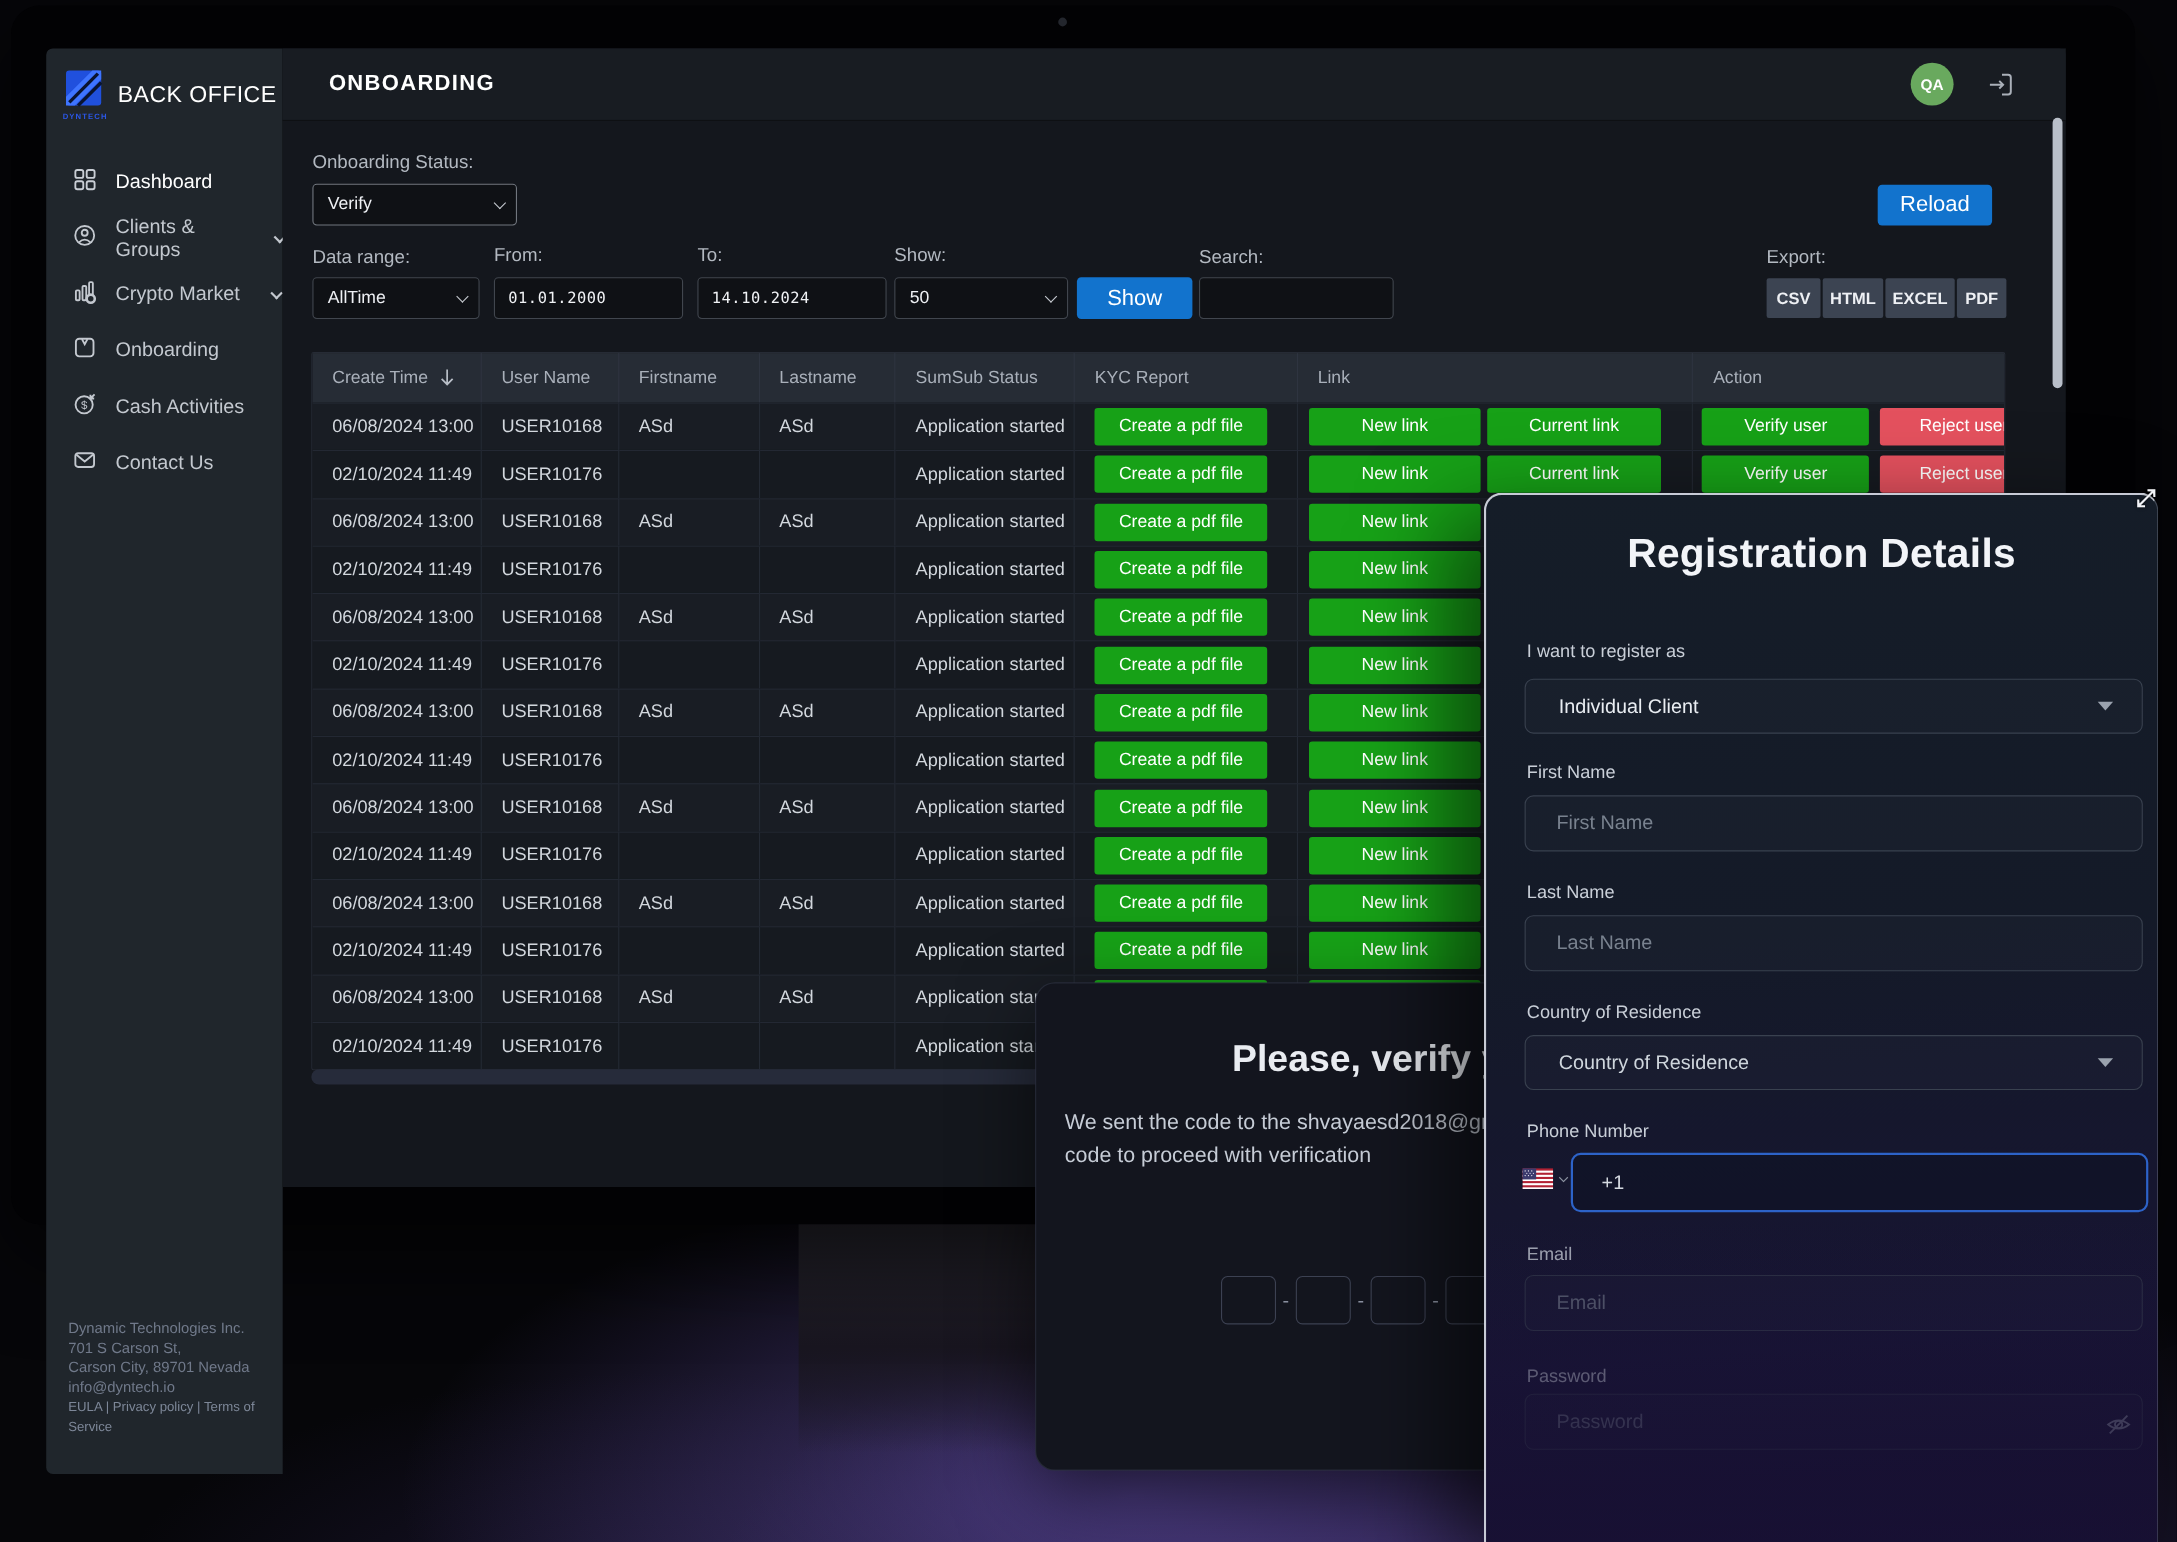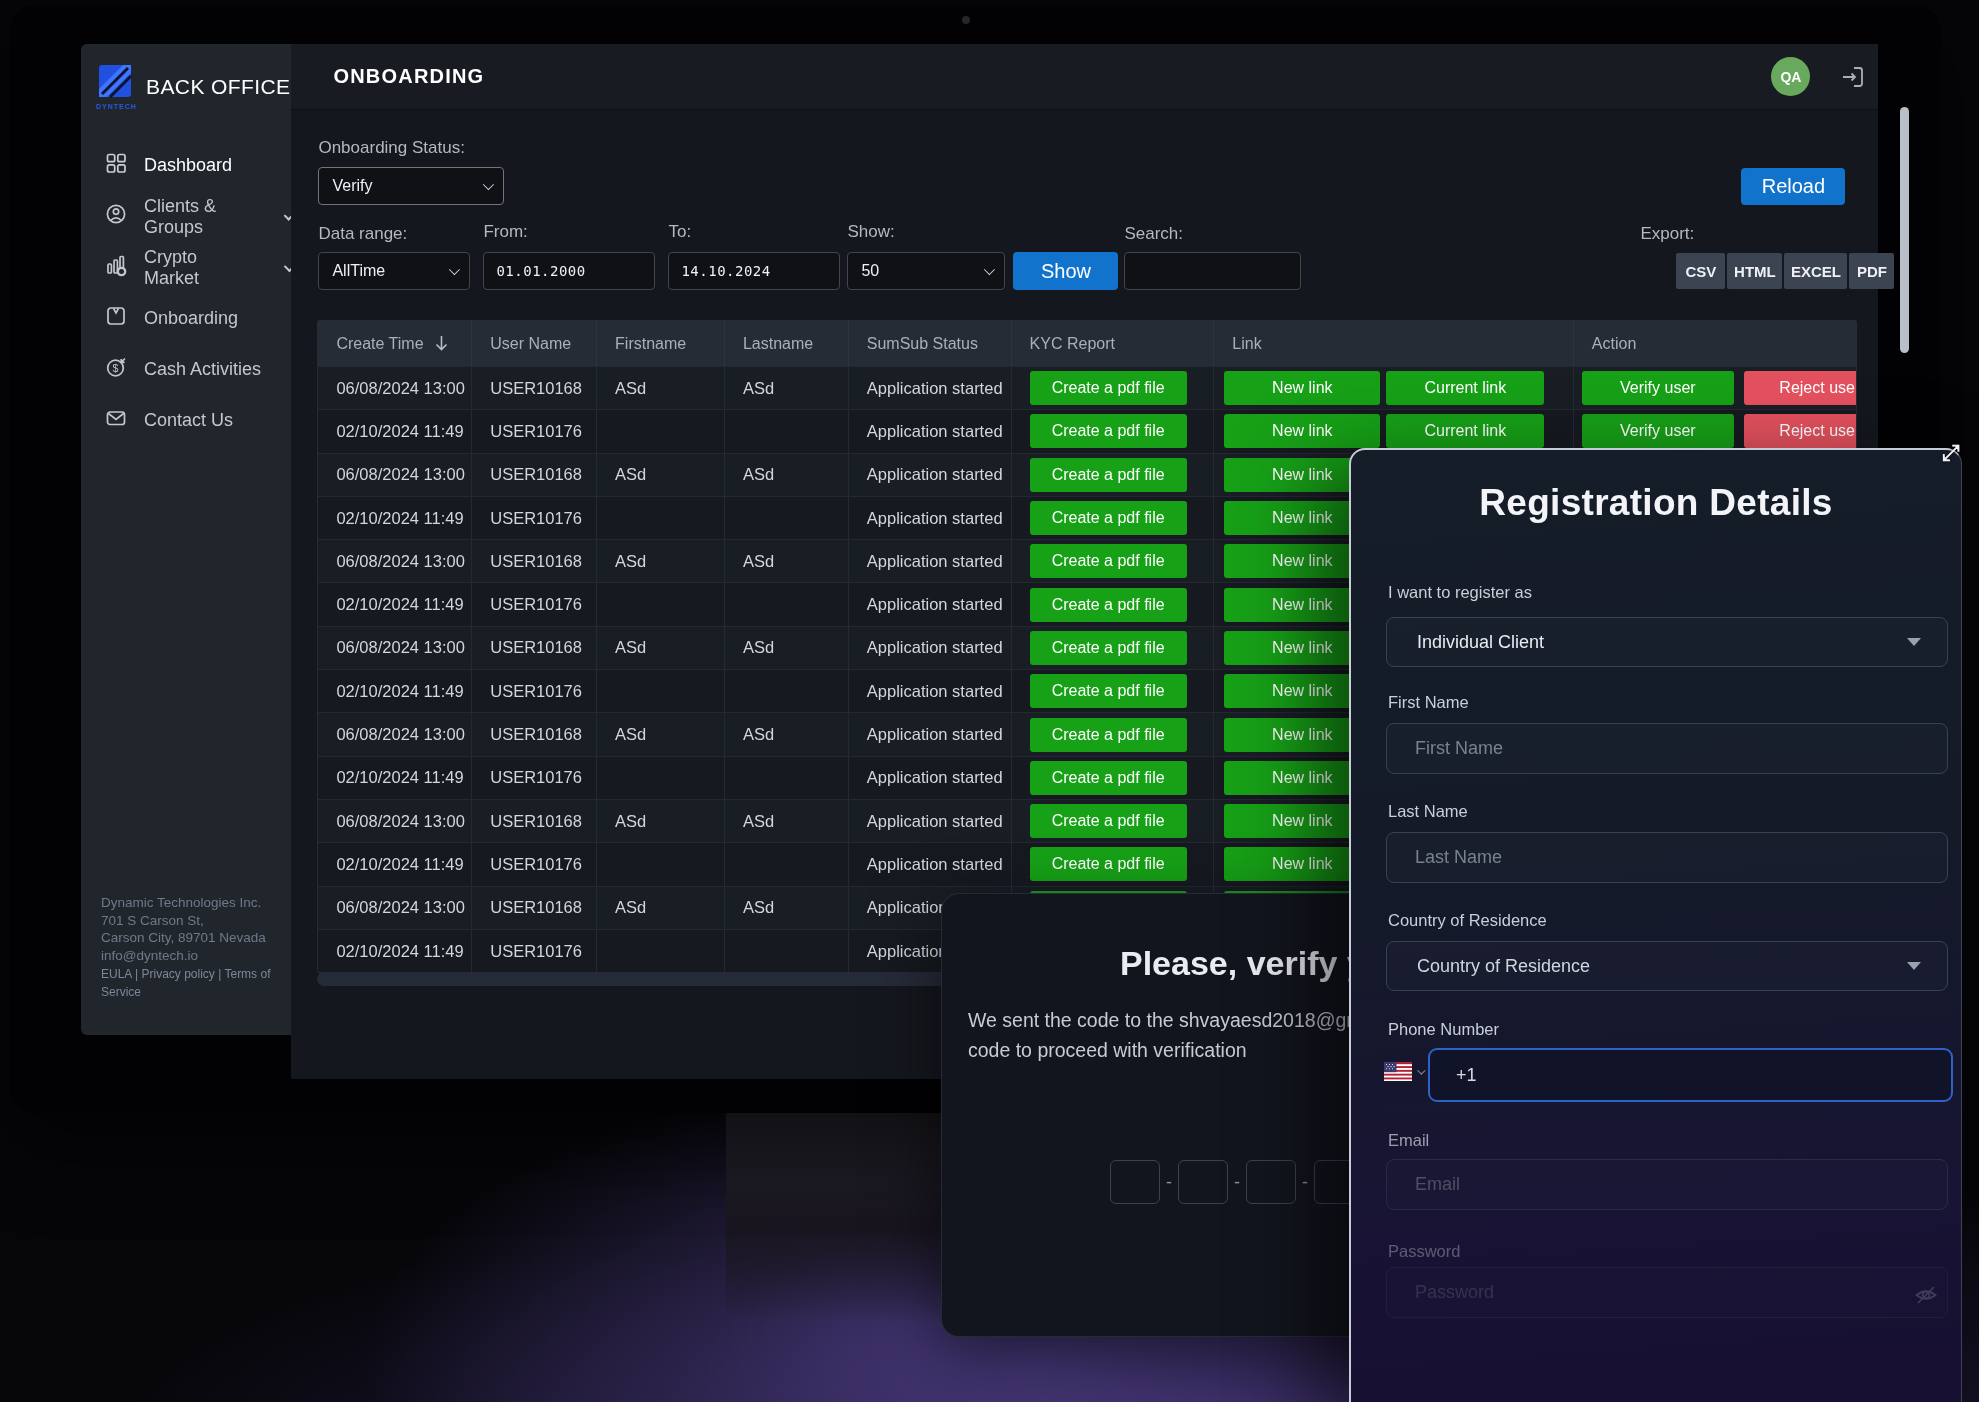--- a/index.html
+++ b/index.html
@@ -18,21 +18,21 @@
 
   
   .monitor { position:absolute; left:10px; top:5px; width:1931px; height:1108px;
     background:#020204; border-radius:26px; box-shadow:0 30px 80px rgba(0,0,0,.6); }
   .camera { position:absolute; left:952px; top:11px; width:8px; height:8px; border-radius:50%;
     background:#23262d; }
 
   .app { position:absolute; left:32px; top:39px; width:1836px; height:1035px; display:flex; }
 
   
-  .sidebar { position:relative; width:215px; height:991px; background:#20262c; border-radius:6px 0 0 6px;margin-left:39px; }
+  .sidebar { position:relative; width:215px; height:1296px; background:#20262c; border-radius:6px 0 0 6px; }
   .brand { display:flex; align-items:center; gap:12px; padding:15px 0 0 15px; height:70px; }
   .logo-wrap { width:38px; text-align:center; }
   .logo-caption { display:block; font-size:7px; letter-spacing:1px; color:#2b57e8; font-weight:700; margin-top:1px; }
   .brand-name { color:#fff; font-size:21px; font-weight:500; letter-spacing:.4px; }
   .nav { margin-top:26px; }
   .nav-item { display:flex; align-items:center; gap:16px; height:51px; padding-left:23px;
     color:#c3c8cf; font-size:18px; cursor:pointer; }
   .nav-item.active { color:#ffffff; }
   .nav-item svg { flex:0 0 auto; }
   .nav-chev { width:8px; height:8px; border-right:2px solid #c3c8cf; border-bottom:2px solid #c3c8cf;
@@ -61,21 +61,21 @@
     transform:rotate(45deg) translateY(-2px); }
   .select-box.bright { border-color:#71767e; }
 
   .text-input { background:#0f1115; border:1px solid #41464e; border-radius:4px; height:38px;
     color:#f0f2f5; padding:0 12px; font-size:16px; outline:none; width:100%; }
   .mono { font-family:"DejaVu Sans Mono", monospace; font-size:14px; letter-spacing:.5px; }
 
   .btn-blue { background:var(--blue); color:#fff; border:none; border-radius:4px;
     font-size:20px; font-family:inherit; cursor:pointer; }
 
-  .export-group { display:flex; gap:2px;margin-left:36px; }
+  .export-group { display:flex; gap:2px; }
   .export-btn { background:#3c4452; color:#eef0f4; border:none; border-radius:2px; height:36px;
     font-size:15px; font-weight:600; font-family:inherit; cursor:pointer; }
 
   
   .table { position:absolute; left:26px; top:276px; width:1540px; overflow:hidden;
     border:1px solid #262b35; border-radius:2px; }
   .thead { display:flex; height:45px; background:#262c35; }
   .th { display:flex; align-items:center; gap:10px; padding-left:18px; color:#a9b0ba; font-size:16px;
     border-right:1px solid #2e3440; }
   .th:last-child { border-right:none; }

